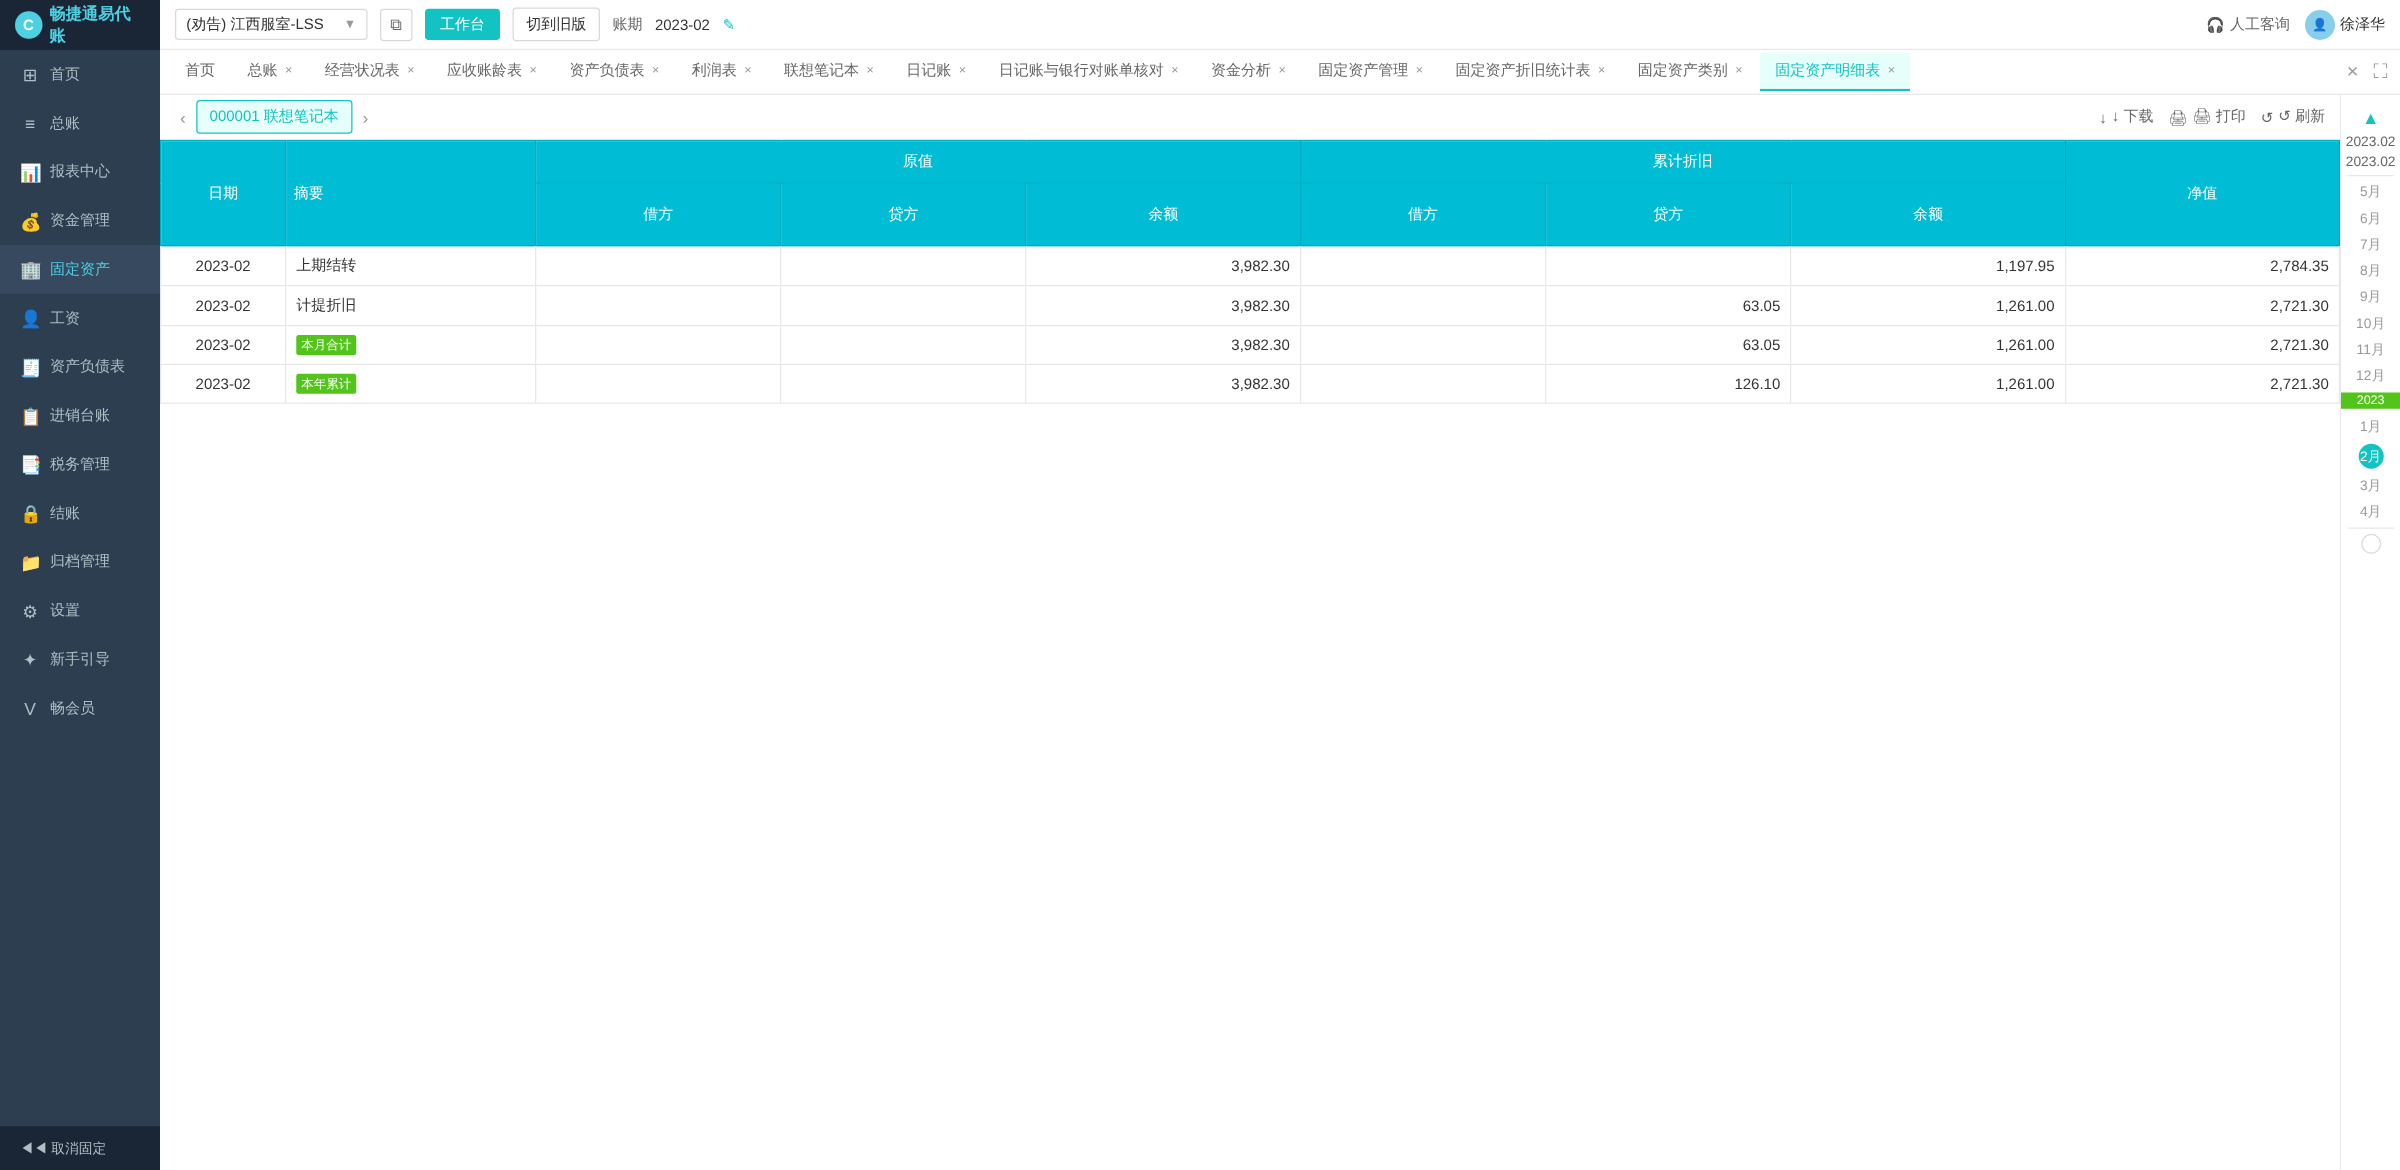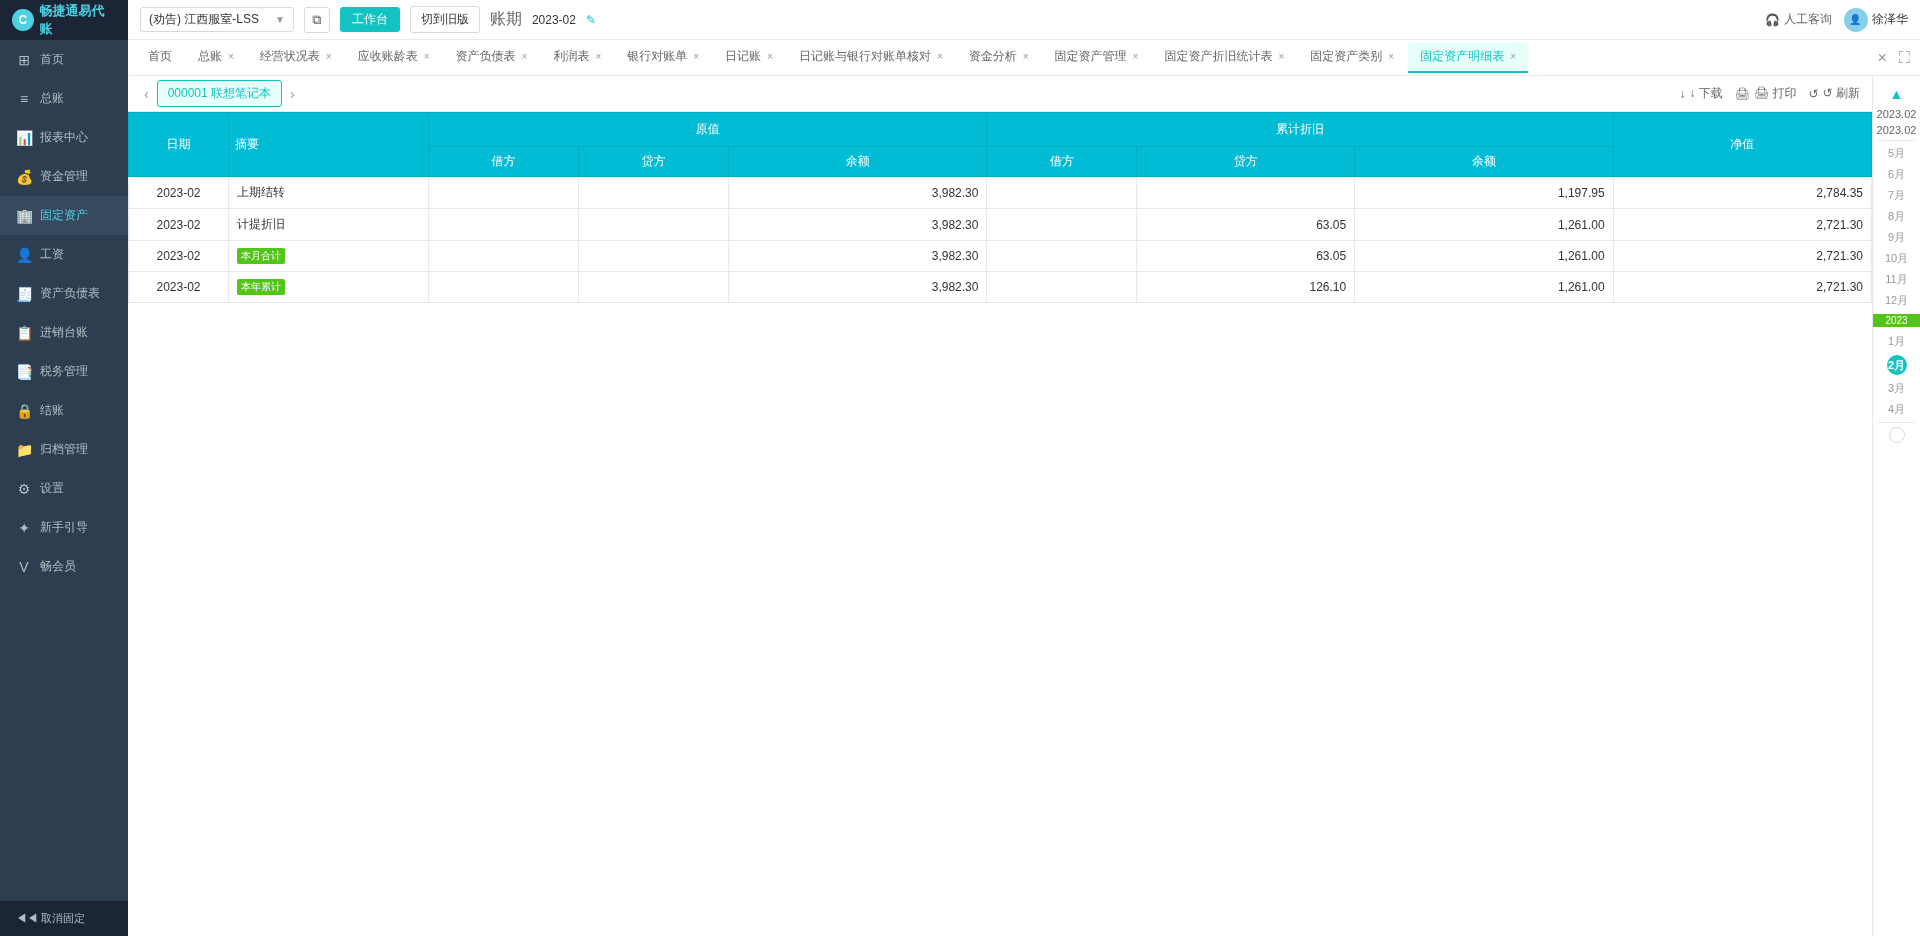--- a/index.html
+++ b/index.html
@@ -111,21 +111,21 @@
     .old-version-btn {
       border: 1px solid #d9d9d9;
       background: #fff;
       border-radius: 3px;
       padding: 4px 10px;
       font-size: 12px;
       cursor: pointer;
       color: #333;
       text-align: center;
     }
-    .period-label { color: #666; font-size: 16px; }
+    .period-label { color: #666; font-size: 12px; }
     .period-value { color: #333; font-size: 12px; }
     .period-edit-icon { color: #13c2c2; font-size: 12px; cursor: pointer; }
     .topbar-right { margin-left: auto; display: flex; align-items: center; gap: 12px; }
     .human-service { display: flex; align-items: center; gap: 4px; color: #666; font-size: 12px; cursor: pointer; }
     .user-info { display: flex; align-items: center; gap: 4px; color: #333; font-size: 12px; cursor: pointer; }
     .user-avatar { width: 24px; height: 24px; border-radius: 50%; background: #87ceeb; display: flex; align-items: center; justify-content: center; font-size: 10px; color: #fff; }
 
     
     .tabbar {
       height: 36px;
@@ -229,21 +229,21 @@
       text-align: center;
       padding: 8px 6px;
       border: 1px solid #00acc1;
       font-weight: normal;
       white-space: nowrap;
     }
     .table-subheader-row th {
       background: #00bcd4;
       color: #fff;
       text-align: center;
-      padding: 6px;
+      padding: 16px;
       border: 1px solid #00acc1;
       font-weight: normal;
     }
     tbody tr td {
       padding: 7px 8px;
       border: 1px solid #e8e8e8;
       color: #333;
       text-align: center;
     }
     .tag-green {
@@ -275,21 +275,21 @@
       font-size: 11px;
       color: #999;
       cursor: pointer;
       padding: 3px 0;
       text-align: center;
       width: 100%;
       display: flex;
       flex-direction: column;
       align-items: center;
     }
-    .timeline-item.current { color: #13c2c2; font-weight: bold; }
+    .timeline-item.current { color: #13c2c2; font-weight: normal; }
     .timeline-year-badge {
       background: #52c41a;
       color: #fff;
       border-radius: 2px;
       font-size: 10px;
       padding: 1px 16px;
       margin-bottom: 1px;
     }
     .timeline-month-badge {
       background: #13c2c2;
@@ -440,21 +440,21 @@
     </div>
     <div class="tab-item">
       <span>资产负债表</span>
       <span class="tab-close">×</span>
     </div>
     <div class="tab-item">
       <span>利润表</span>
       <span class="tab-close">×</span>
     </div>
     <div class="tab-item">
-      <span>银行对账单</span>
+      <span>联想笔记本</span>
       <span class="tab-close">×</span>
     </div>
     <div class="tab-item">
       <span>日记账</span>
       <span class="tab-close">×</span>
     </div>
     <div class="tab-item">
       <span>日记账与银行对账单核对</span>
       <span class="tab-close">×</span>
     </div>

